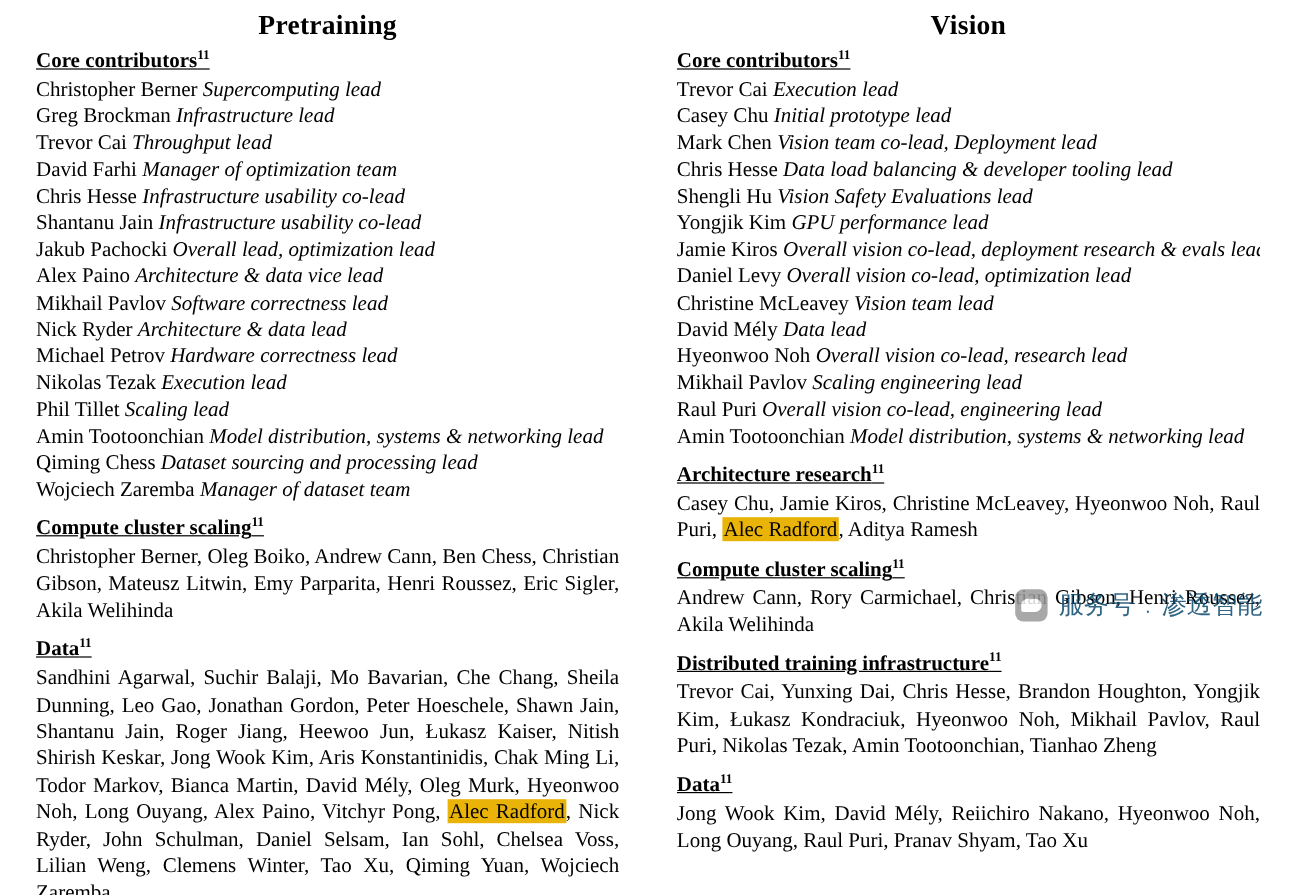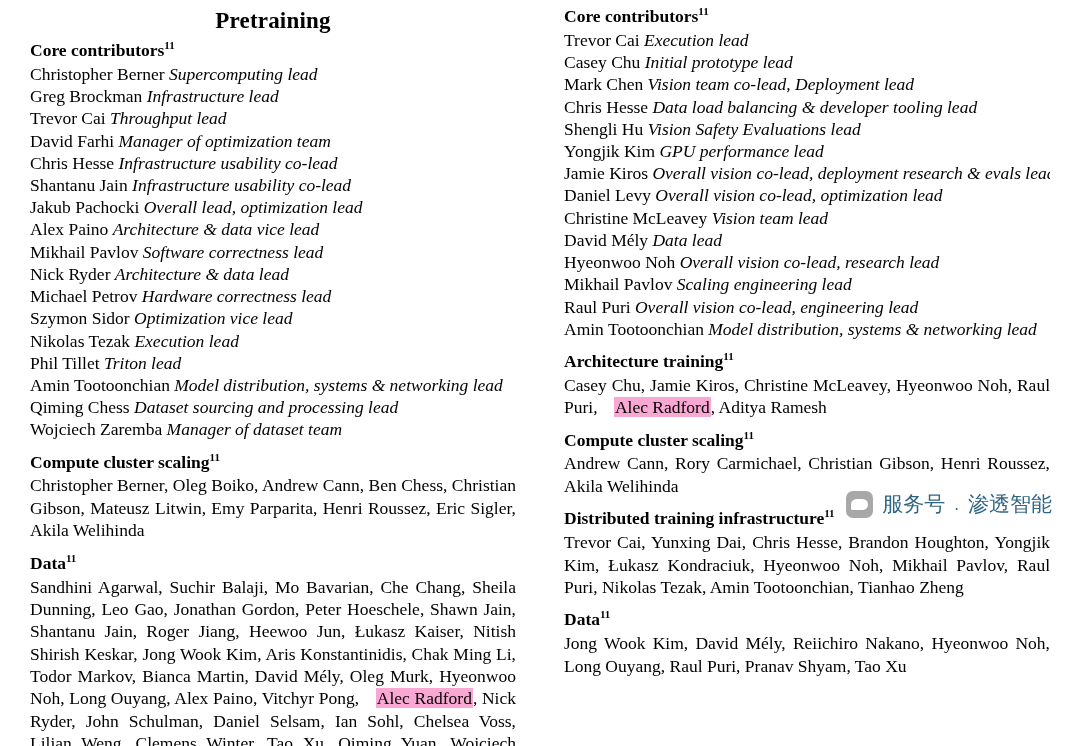--- a/index.html
+++ b/index.html
@@ -39,20 +39,21 @@
     letter-spacing: 0.2px;
   }
   .section {
     margin-bottom: 11px;
   }
   .section-head {
     font-size: 17.5px;
     font-weight: bold;
     margin-bottom: 1px;
     line-height: 1.25;
+    text-decoration: underline;
   }
   .section-head sup {
     font-size: 11px;
     font-weight: bold;
     vertical-align: super;
     line-height: 0;
   }
   .person-line {
     font-size: 17.5px;
     line-height: 1.27;
@@ -61,23 +62,22 @@
   .person-line .role {
     font-style: italic;
   }
   .names {
     font-size: 17.5px;
     line-height: 1.28;
     text-align: justify;
     text-justify: inter-word;
   }
   .hl {
-    background: #f9a8d4;
+    background: #eab308;
     padding: 0 1px;
-    margin-left: 12px;
   }
   .watermark {
     position: absolute;
     right: 28px;
     bottom: 26px;
     display: flex;
     align-items: flex-end;
     gap: 9px;
     color: #0c4a6e;
     font-family: "DejaVu Sans", "Liberation Sans", sans-serif;
@@ -126,61 +126,61 @@
         <div class="person-line"><span>Greg Brockman</span> <span class="role">Infrastructure lead</span></div>
         <div class="person-line"><span>Trevor Cai</span> <span class="role">Throughput lead</span></div>
         <div class="person-line"><span>David Farhi</span> <span class="role">Manager of optimization team</span></div>
         <div class="person-line"><span>Chris Hesse</span> <span class="role">Infrastructure usability co-lead</span></div>
         <div class="person-line"><span>Shantanu Jain</span> <span class="role">Infrastructure usability co-lead</span></div>
         <div class="person-line"><span>Jakub Pachocki</span> <span class="role">Overall lead, optimization lead</span></div>
         <div class="person-line"><span>Alex Paino</span> <span class="role">Architecture &amp; data vice lead</span></div>
         <div class="person-line"><span>Mikhail Pavlov</span> <span class="role">Software correctness lead</span></div>
         <div class="person-line"><span>Nick Ryder</span> <span class="role">Architecture &amp; data lead</span></div>
         <div class="person-line"><span>Michael Petrov</span> <span class="role">Hardware correctness lead</span></div>
-        <div class="person-line"><span>Szymon Sidor</span> <span class="role">Optimization vice lead</span></div>
         <div class="person-line"><span>Nikolas Tezak</span> <span class="role">Execution lead</span></div>
-        <div class="person-line"><span>Phil Tillet</span> <span class="role">Triton lead</span></div>
+        <div class="person-line"><span>Phil Tillet</span> <span class="role">Scaling lead</span></div>
         <div class="person-line"><span>Amin Tootoonchian</span> <span class="role">Model distribution, systems &amp; networking lead</span></div>
         <div class="person-line"><span>Qiming Chess</span> <span class="role">Dataset sourcing and processing lead</span></div>
         <div class="person-line"><span>Wojciech Zaremba</span> <span class="role">Manager of dataset team</span></div>
       </div>
 
       <div class="section">
         <div class="section-head"><span>Compute cluster scaling</span><sup>11</sup></div>
         <div class="names">Christopher Berner, Oleg Boiko, Andrew Cann, Ben Chess, Christian Gibson, Mateusz Litwin, Emy Parparita, Henri Roussez, Eric Sigler, Akila Welihinda</div>
       </div>
 
       <div class="section">
         <div class="section-head"><span>Data</span><sup>11</sup></div>
         <div class="names"><span>Sandhini Agarwal, Suchir Balaji, Mo Bavarian, Che Chang, Sheila Dunning, Leo Gao, Jonathan Gordon, Peter Hoeschele, Shawn Jain, Shantanu Jain, Roger Jiang, Heewoo Jun, Łukasz Kaiser, Nitish Shirish Keskar, Jong Wook Kim, Aris Konstantinidis, Chak Ming Li, Todor Markov, Bianca Martin, David Mély, Oleg Murk, Hyeonwoo Noh, Long Ouyang, Alex Paino, Vitchyr Pong, </span><span class="hl">Alec Radford</span><span>, Nick Ryder, John Schulman, Daniel Selsam, Ian Sohl, Chelsea Voss, Lilian Weng, Clemens Winter, Tao Xu, Qiming Yuan, Wojciech Zaremba</span></div>
       </div>
     </div>
 
     <div class="col col-right">
+      <div class="col-title">Vision</div>
 
       <div class="section">
         <div class="section-head"><span>Core contributors</span><sup>11</sup></div>
         <div class="person-line"><span>Trevor Cai</span> <span class="role">Execution lead</span></div>
         <div class="person-line"><span>Casey Chu</span> <span class="role">Initial prototype lead</span></div>
         <div class="person-line"><span>Mark Chen</span> <span class="role">Vision team co-lead, Deployment lead</span></div>
         <div class="person-line"><span>Chris Hesse</span> <span class="role">Data load balancing &amp; developer tooling lead</span></div>
         <div class="person-line"><span>Shengli Hu</span> <span class="role">Vision Safety Evaluations lead</span></div>
         <div class="person-line"><span>Yongjik Kim</span> <span class="role">GPU performance lead</span></div>
         <div class="person-line"><span>Jamie Kiros</span> <span class="role">Overall vision co-lead, deployment research &amp; evals lead</span></div>
         <div class="person-line"><span>Daniel Levy</span> <span class="role">Overall vision co-lead, optimization lead</span></div>
         <div class="person-line"><span>Christine McLeavey</span> <span class="role">Vision team lead</span></div>
         <div class="person-line"><span>David Mély</span> <span class="role">Data lead</span></div>
         <div class="person-line"><span>Hyeonwoo Noh</span> <span class="role">Overall vision co-lead, research lead</span></div>
         <div class="person-line"><span>Mikhail Pavlov</span> <span class="role">Scaling engineering lead</span></div>
         <div class="person-line"><span>Raul Puri</span> <span class="role">Overall vision co-lead, engineering lead</span></div>
         <div class="person-line"><span>Amin Tootoonchian</span> <span class="role">Model distribution, systems &amp; networking lead</span></div>
       </div>
 
       <div class="section">
-        <div class="section-head"><span>Architecture training</span><sup>11</sup></div>
+        <div class="section-head"><span>Architecture research</span><sup>11</sup></div>
         <div class="names"><span>Casey Chu, Jamie Kiros, Christine McLeavey, Hyeonwoo Noh, Raul Puri, </span><span class="hl">Alec Radford</span><span>, Aditya Ramesh</span></div>
       </div>
 
       <div class="section">
         <div class="section-head"><span>Compute cluster scaling</span><sup>11</sup></div>
         <div class="names">Andrew Cann, Rory Carmichael, Christian Gibson, Henri Roussez, Akila Welihinda</div>
       </div>
 
       <div class="section">
         <div class="section-head"><span>Distributed training infrastructure</span><sup>11</sup></div>

